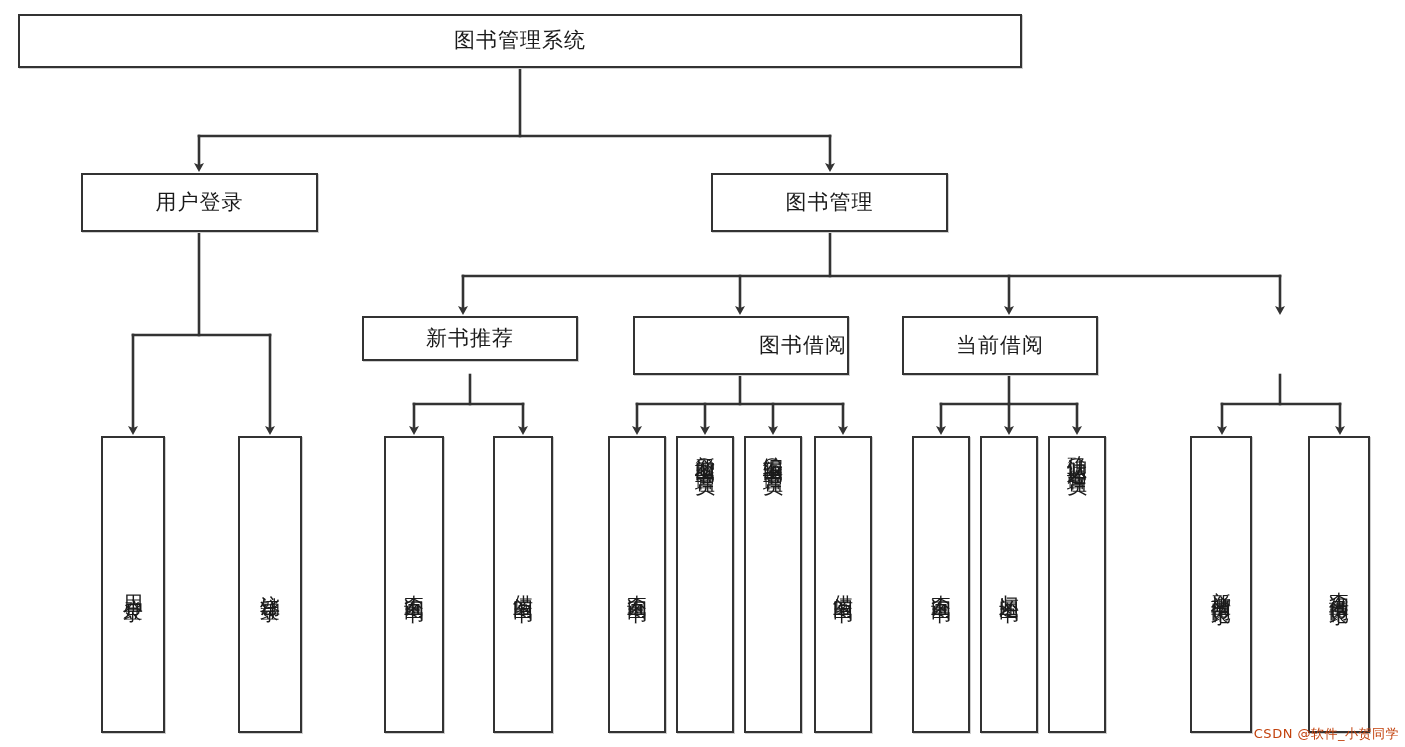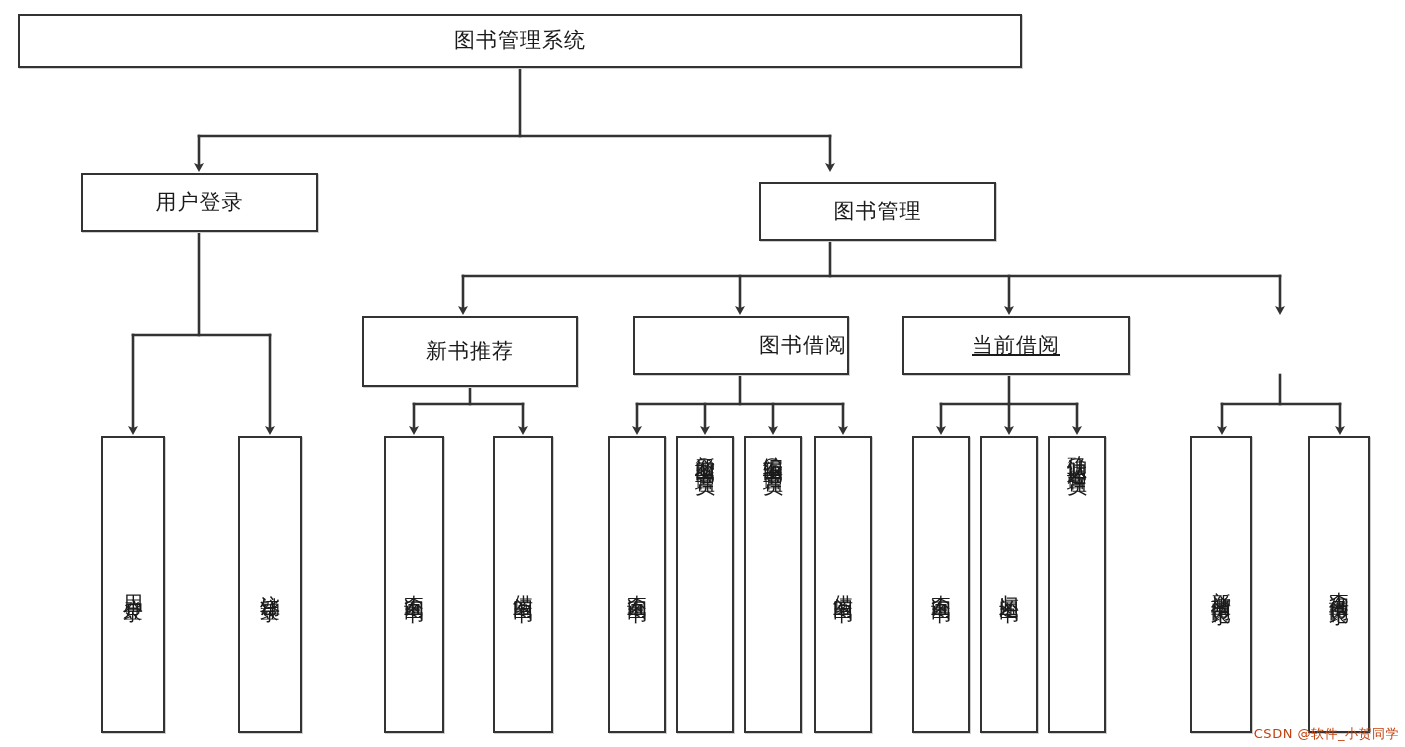--- a/index.html
+++ b/index.html
@@ -138,31 +138,31 @@
     </g>
   </svg>
 
   <div class="node h" style="left:18px; top:14px; width:1004px; height:54px;">
     <span>图书管理系统</span>
   </div>
 
   <div class="node h" style="left:81px; top:173px; width:237px; height:59px;">
     <span>用户登录</span>
   </div>
-  <div class="node h" style="left:711px; top:182px; width:237px; height:59px;margin-left:48px;">
+  <div class="node h" style="left:711px; top:173px; width:237px; height:59px;">
     <span>图书管理</span>
   </div>
 
-  <div class="node h" style="left:362px; top:316px; width:216px; height:71px;">
+  <div class="node h" style="left:362px; top:316px; width:216px; height:45px;">
     <span>新书推荐</span>
   </div>
   <div class="node h" style="left:633px; top:316px; width:216px; height:59px;justify-content:flex-end;">
     <span>图书借阅</span>
   </div>
-  <div class="node h" style="left:902px; top:316px; width:228px; height:59px;text-decoration:underline;">
+  <div class="node h" style="left:902px; top:316px; width:196px; height:59px;">
     <span>当前借阅</span>
   </div>
 
   <div class="node v" style="left:101px; top:436px; width:64px; height:297px;">
     <div class="vwrap">
         <span class="vtext">用户登录</span>
       </div>
   </div>
   <div class="node v" style="left:238px; top:436px; width:64px; height:297px;">
     <div class="vwrap">

